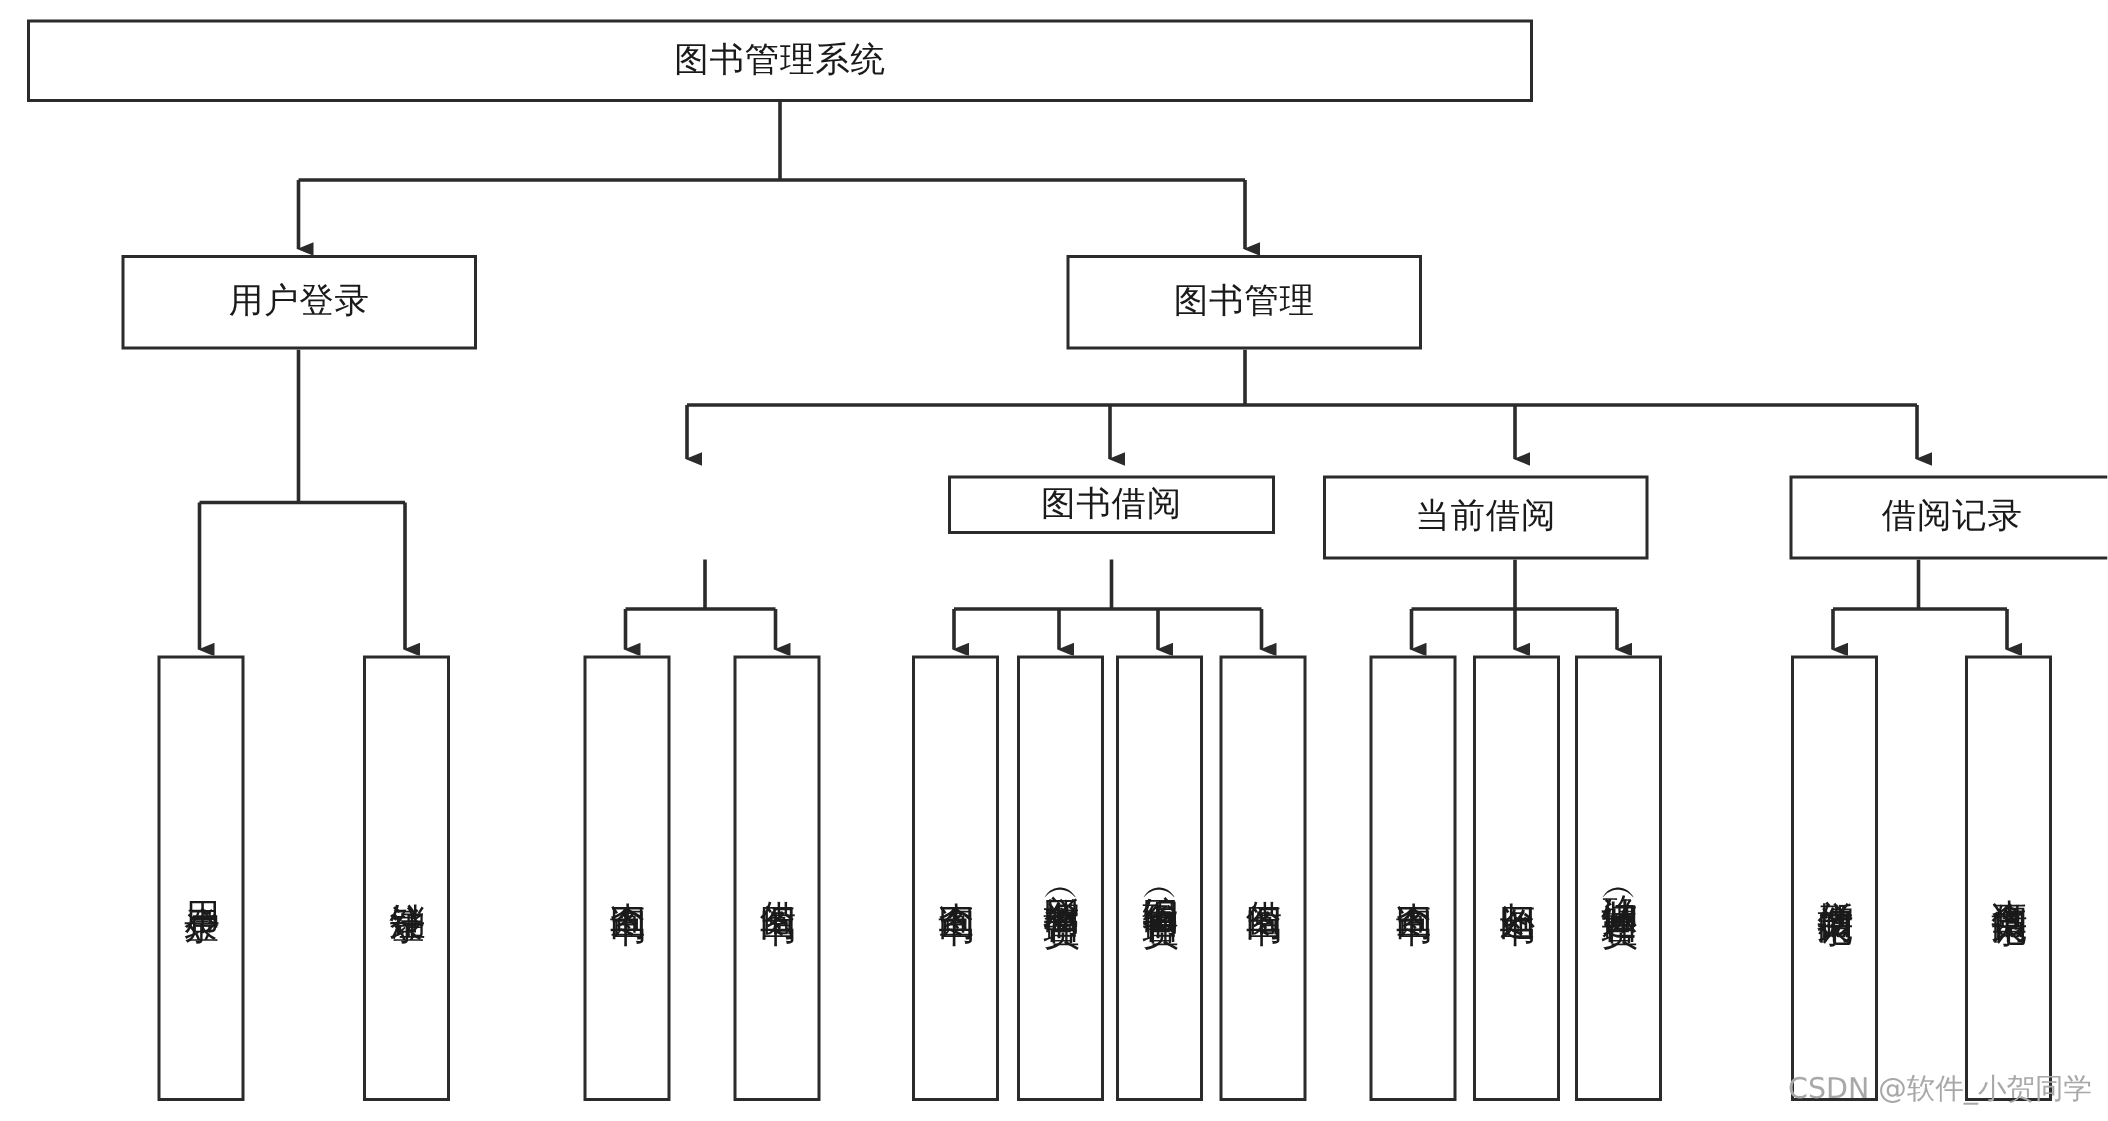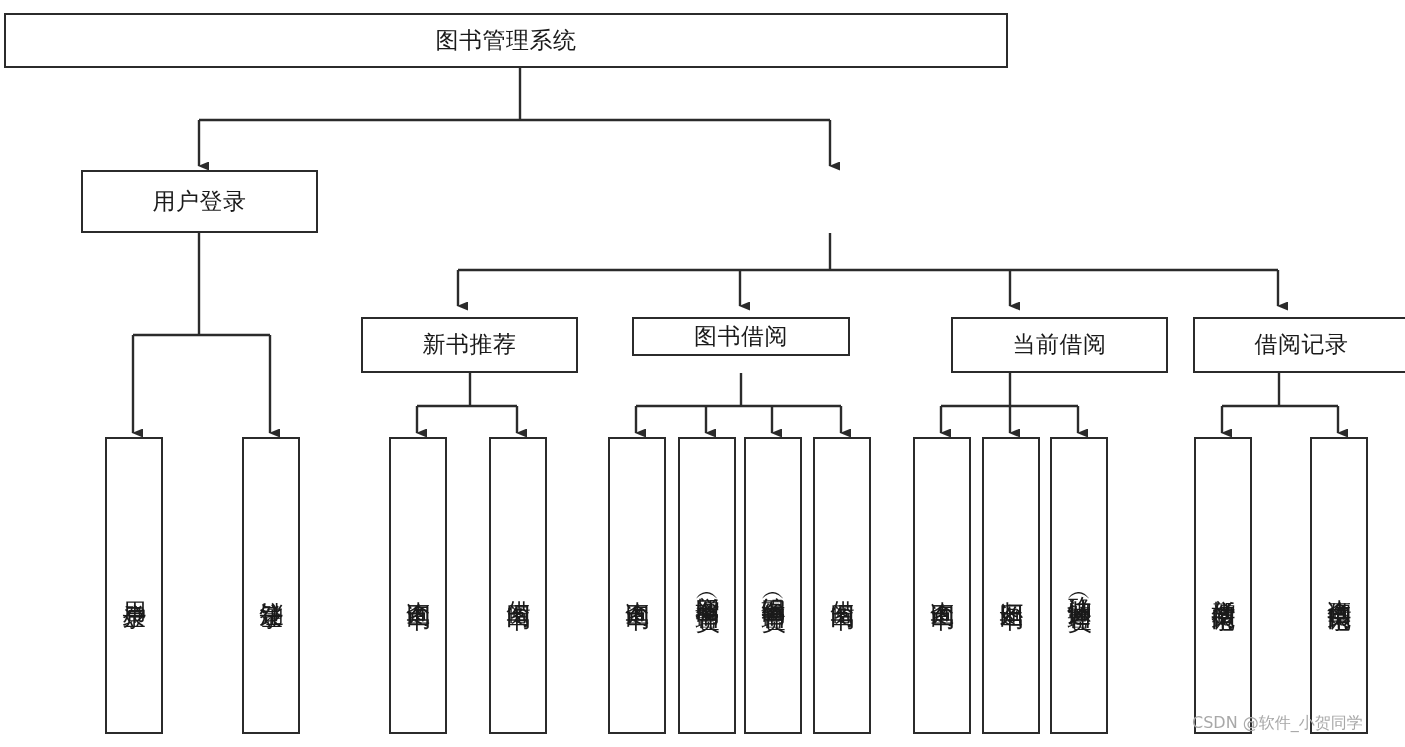--- a/index.html
+++ b/index.html
@@ -64,21 +64,21 @@
     font-size: 24px;
     line-height: 1.05;
     letter-spacing: 2px;
     white-space: nowrap;
     max-height: 100%;
   }
   #watermark {
     position: absolute;
     left: 1192px;
     top: 713px;
-    font-size: 16px;
+    font-size: 19px;
     color: #a8a8a8;
     white-space: nowrap;
     z-index: 5;
     font-family: "DejaVu Sans", "Liberation Sans", sans-serif;
   }
 </style>
 </head>
 <body>
 
 <div id="diagram-root">
@@ -129,38 +129,38 @@
       <path d="M1010,406 L1010,433" marker-end="url(#arrowhead)"></path>
       <path d="M1078,406 L1078,433" marker-end="url(#arrowhead)"></path>
 
       <path d="M1279,373 L1279,406"></path>
       <path d="M1222,406 L1338,406"></path>
       <path d="M1222,406 L1222,433" marker-end="url(#arrowhead)"></path>
       <path d="M1338,406 L1338,433" marker-end="url(#arrowhead)"></path>
     </g>
   </svg>
 
-  <div class="node root horiz" style="left:4px; top:13px; width:1004px; height:55px;">
+  <div class="node root horiz" style="left:18px; top:13px; width:1004px; height:55px;">
     <span class="node-label">图书管理系统</span>
   </div>
 
   <div class="node horiz" style="left:81px; top:170px; width:237px; height:63px;">
     <span class="node-label">用户登录</span>
   </div>
 
-
-  <div class="node horiz" style="left:361px; top:317px; width:217px; height:56px;">
-    <span class="node-label">新书推荐</span>
-  </div>
+  <div class="node horiz" style="left:711px; top:170px; width:237px; height:63px;">
+    <span class="node-label">图书管理</span>
+  </div>
+
 
   <div class="node horiz" style="left:632px; top:317px; width:218px; height:39px;">
     <span class="node-label">图书借阅</span>
   </div>
 
-  <div class="node horiz" style="left:951px; top:317px; width:217px; height:56px;">
+  <div class="node horiz" style="left:882px; top:317px; width:217px; height:56px;">
     <span class="node-label">当前借阅</span>
   </div>
 
   <div class="node horiz" style="left:1171px; top:317px; width:217px; height:56px;margin-left:22px;">
     <span class="node-label">借阅记录</span>
   </div>
 
   <div class="node vert" style="left:105px; top:437px; width:58px; height:297px;">
     <span class="node-label">用户登录</span>
   </div>

